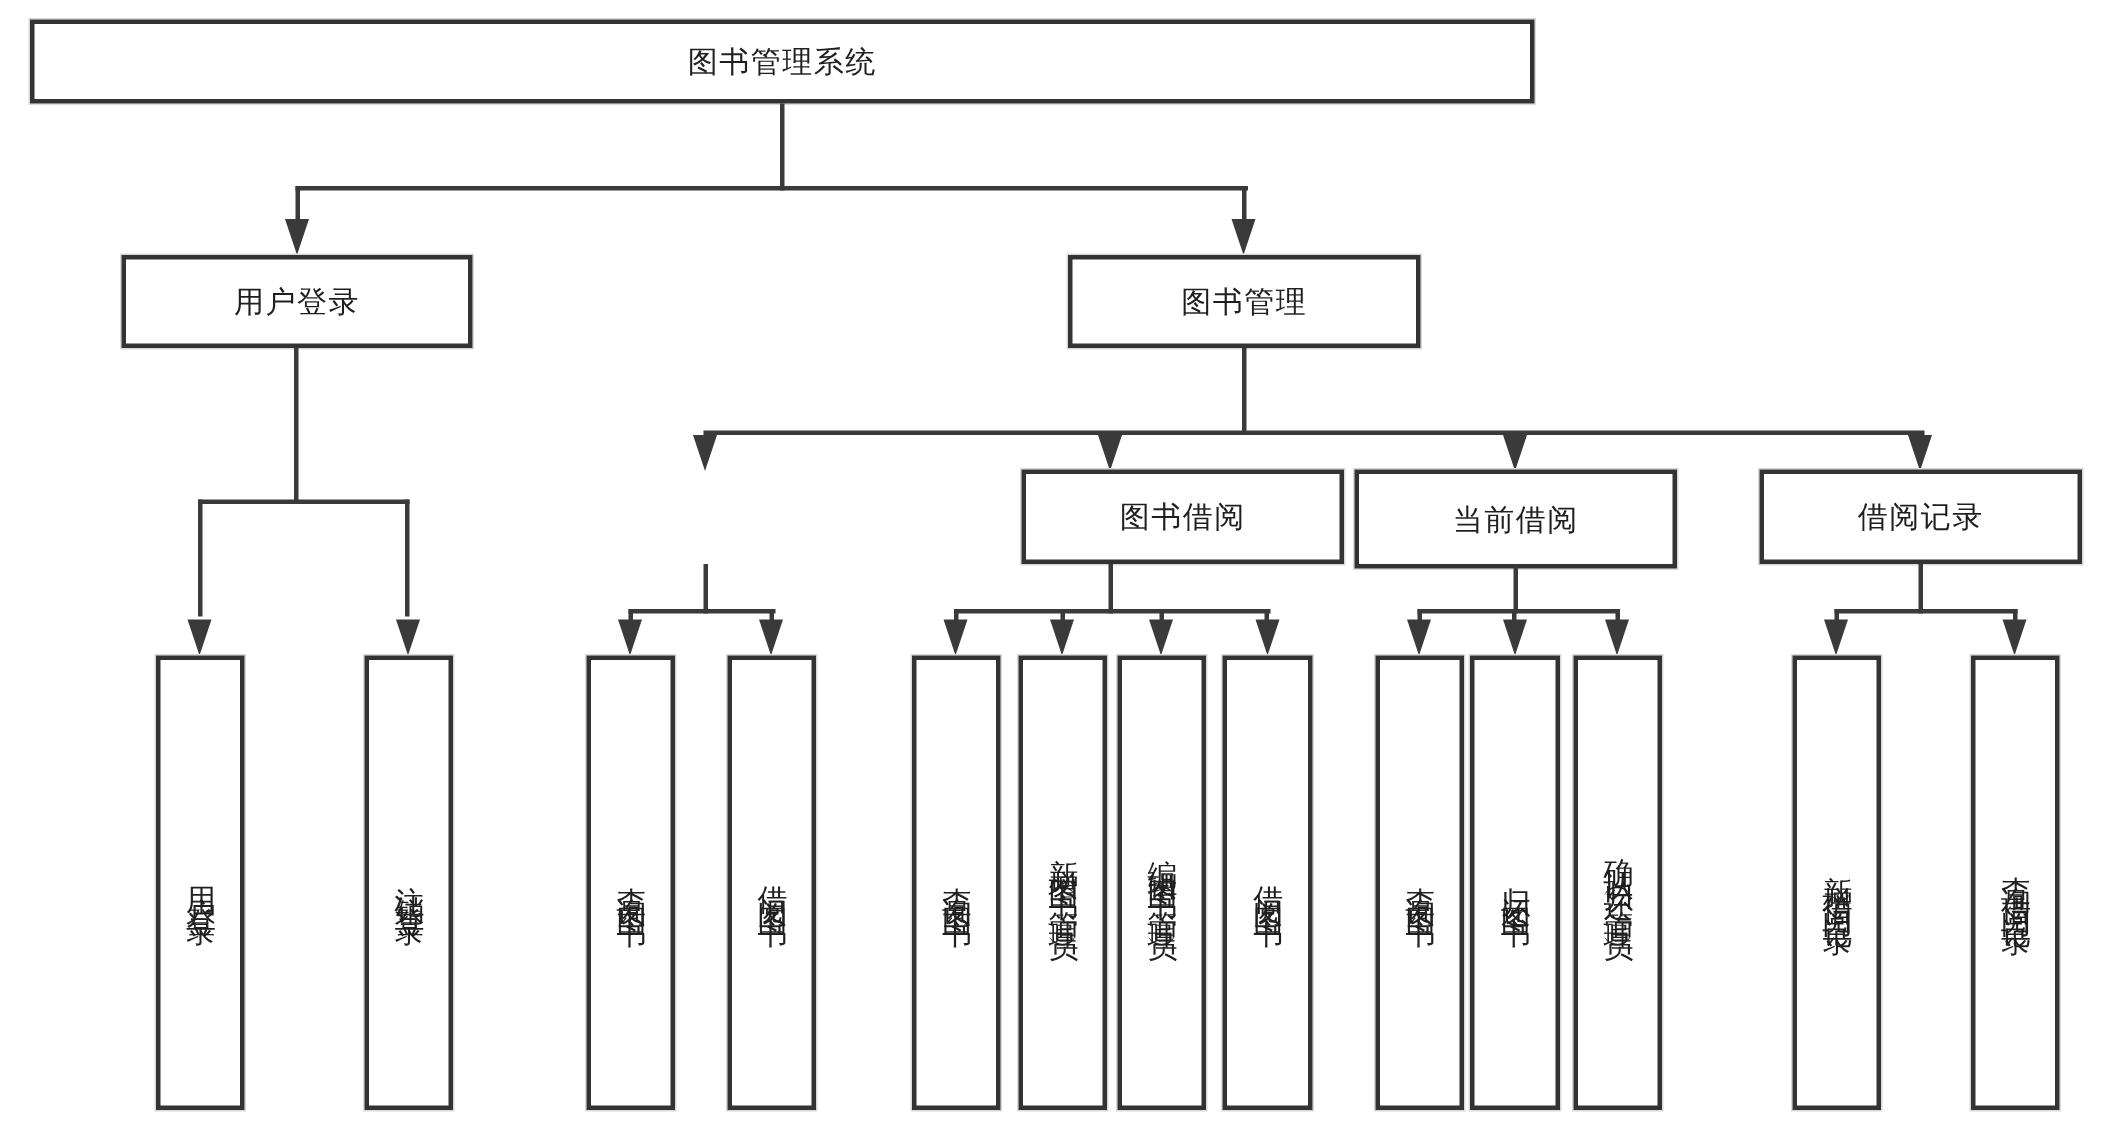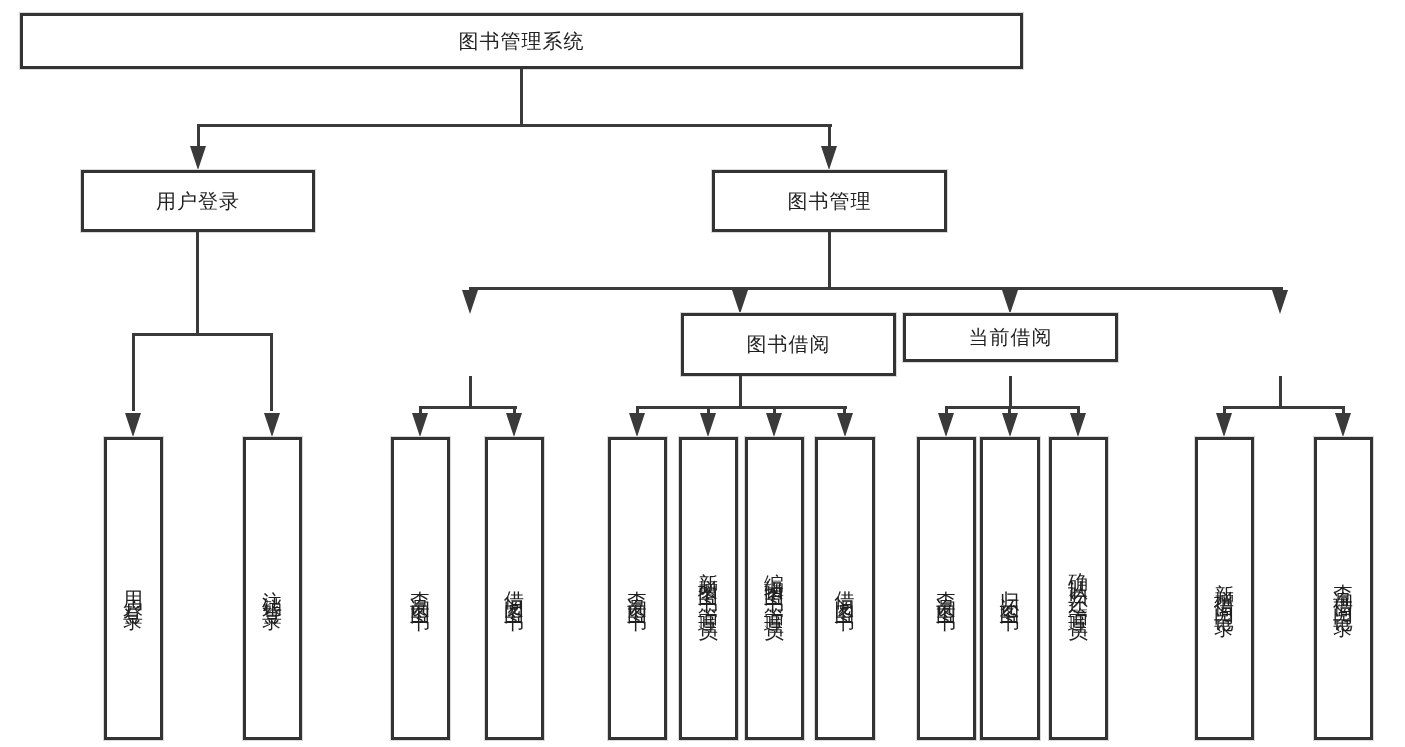--- a/index.html
+++ b/index.html
@@ -63,22 +63,25 @@
   <div class="vline" style="left:828px;top:232px;height:58px;"></div>
   <div class="hline" style="left:469px;top:287px;width:814px;"></div>
   <div class="arrow" style="left:462px;top:290px;"></div>
   <div class="arrow" style="left:732px;top:290px;"></div>
   <div class="arrow" style="left:1002px;top:290px;"></div>
   <div class="arrow" style="left:1272px;top:290px;"></div>
 
   <div class="box h-box" style="left:633px;top:313px;width:215px;height:63px;margin-left:48px;">
     <span>图书借阅</span>
   </div>
-  <div class="box h-box" style="left:903px;top:313px;width:215px;height:49px;">
+  <div class="box h-box" style="left:903px;top:313px;width:215px;height:66px;">
     <span>当前借阅</span>
+  </div>
+  <div class="box h-box" style="left:1173px;top:313px;width:215px;height:63px;">
+    <span>借阅记录</span>
   </div>
 
   <div class="vline" style="left:469px;top:376px;height:33px;"></div>
   <div class="hline" style="left:419px;top:406px;width:98px;"></div>
   <div class="vline" style="left:419px;top:406px;height:10px;"></div>
   <div class="arrow" style="left:412px;top:413px;"></div>
   <div class="vline" style="left:513px;top:406px;height:10px;"></div>
   <div class="arrow" style="left:506px;top:413px;"></div>
 
   <div class="vline" style="left:739px;top:376px;height:33px;"></div>

